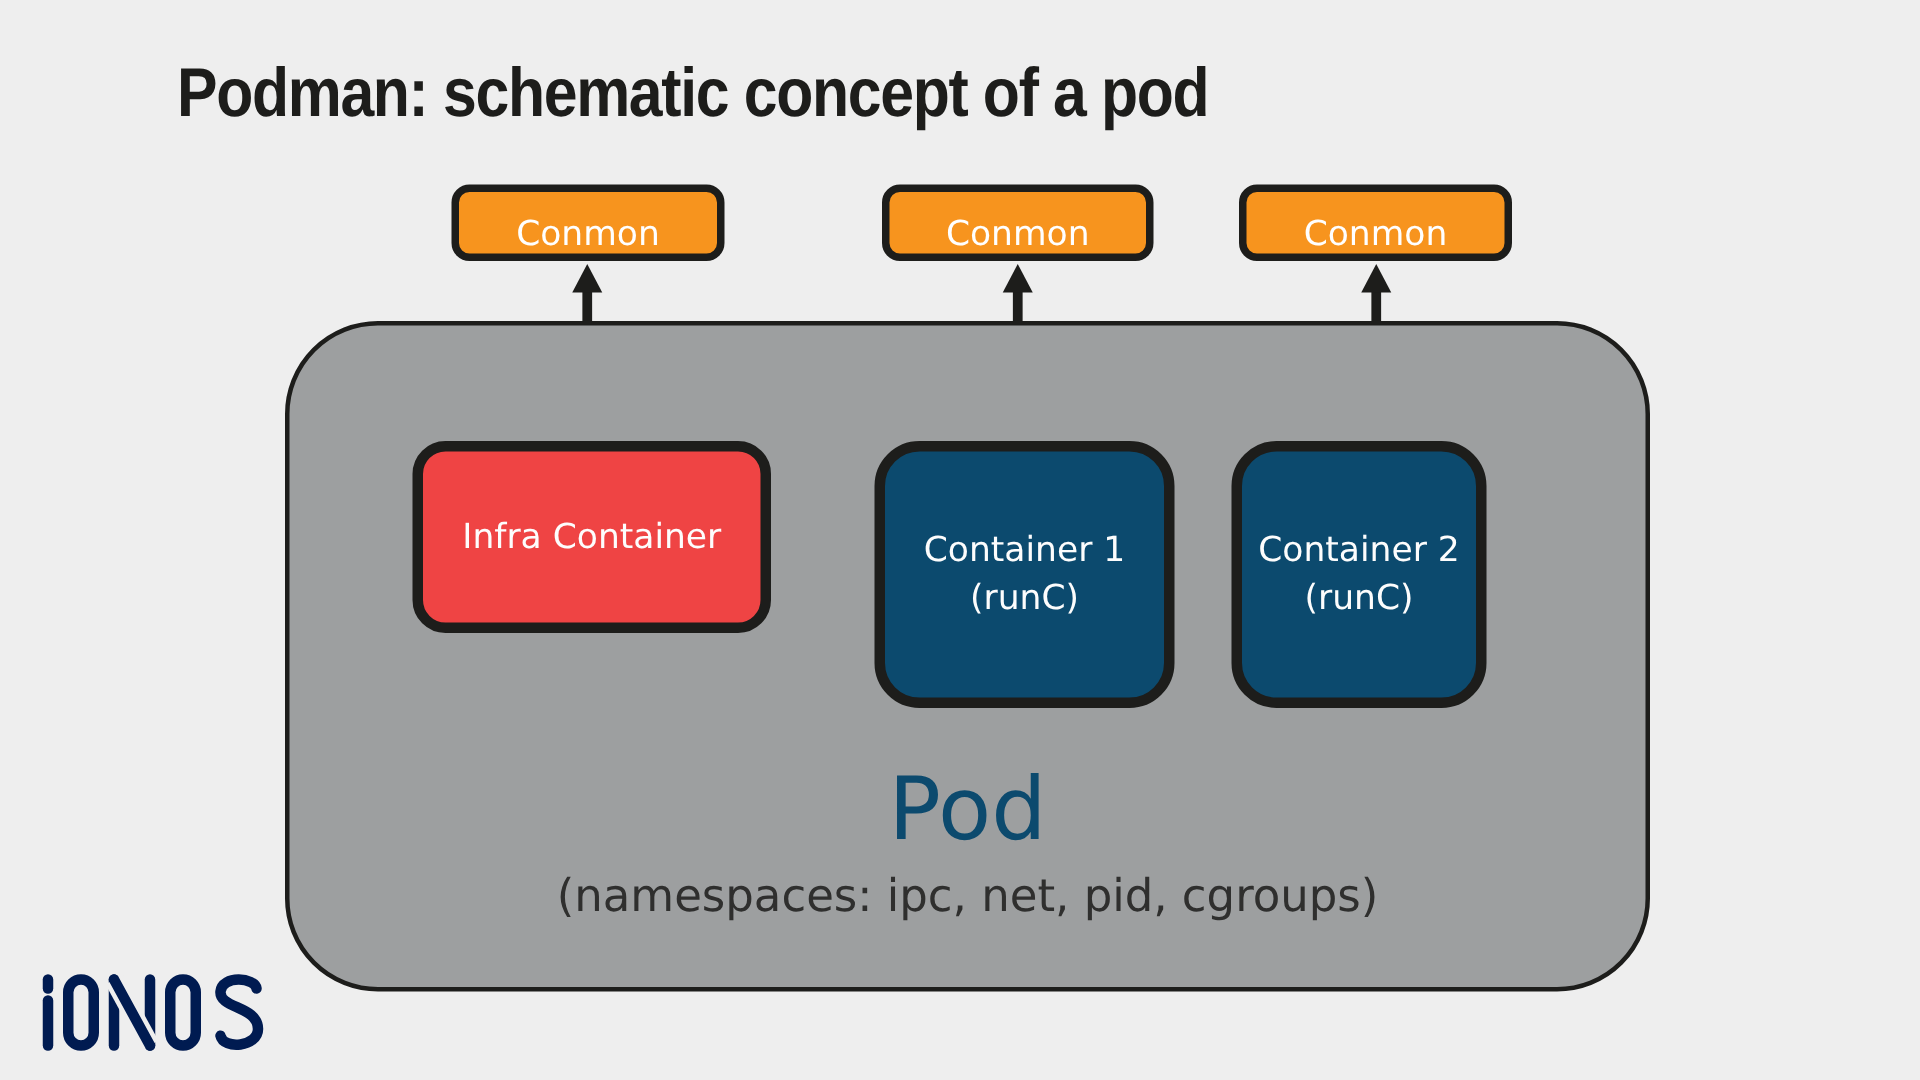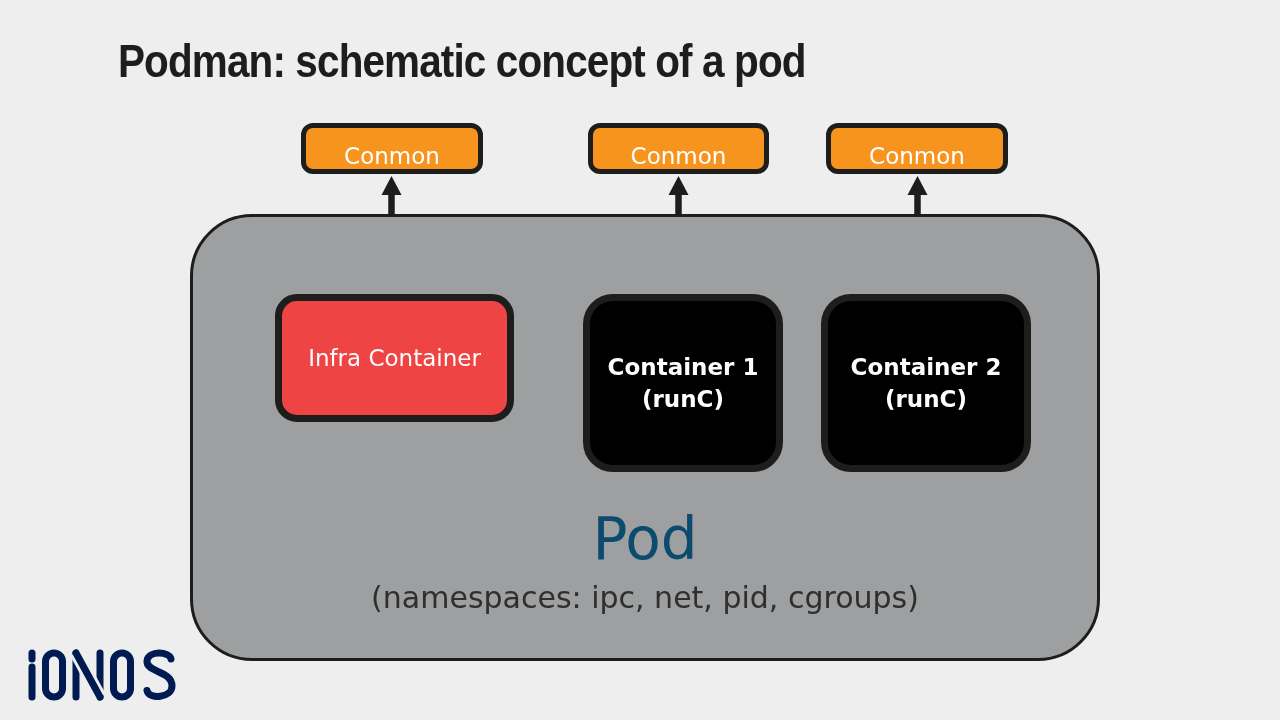--- a/index.html
+++ b/index.html
@@ -79,27 +79,26 @@
   .infra {
     left: 82px;  
     top: 77px;   
     width: 239px;
     height: 128px;
     border-radius: 22px;
     background: #ef4444;
   }
   .runc {
     border-radius: 30px;
-    background: #000000;
+    background: #0c4a6e;
     top: 77px;
     height: 178px;
-    font-weight: bold;
   }
   .runc.k1 { left: 390px; width: 200px; }  
-  .runc.k2 { left: 628px; width: 210px; }  
+  .runc.k2 { left: 628px; width: 170px; }  
 
   .pod-label {
     position: absolute;
     left: 0;
     top: 293px;
     width: 100%;
     text-align: center;
     font-size: 58px;
     font-weight: 400;
     color: #0c4a6e;

